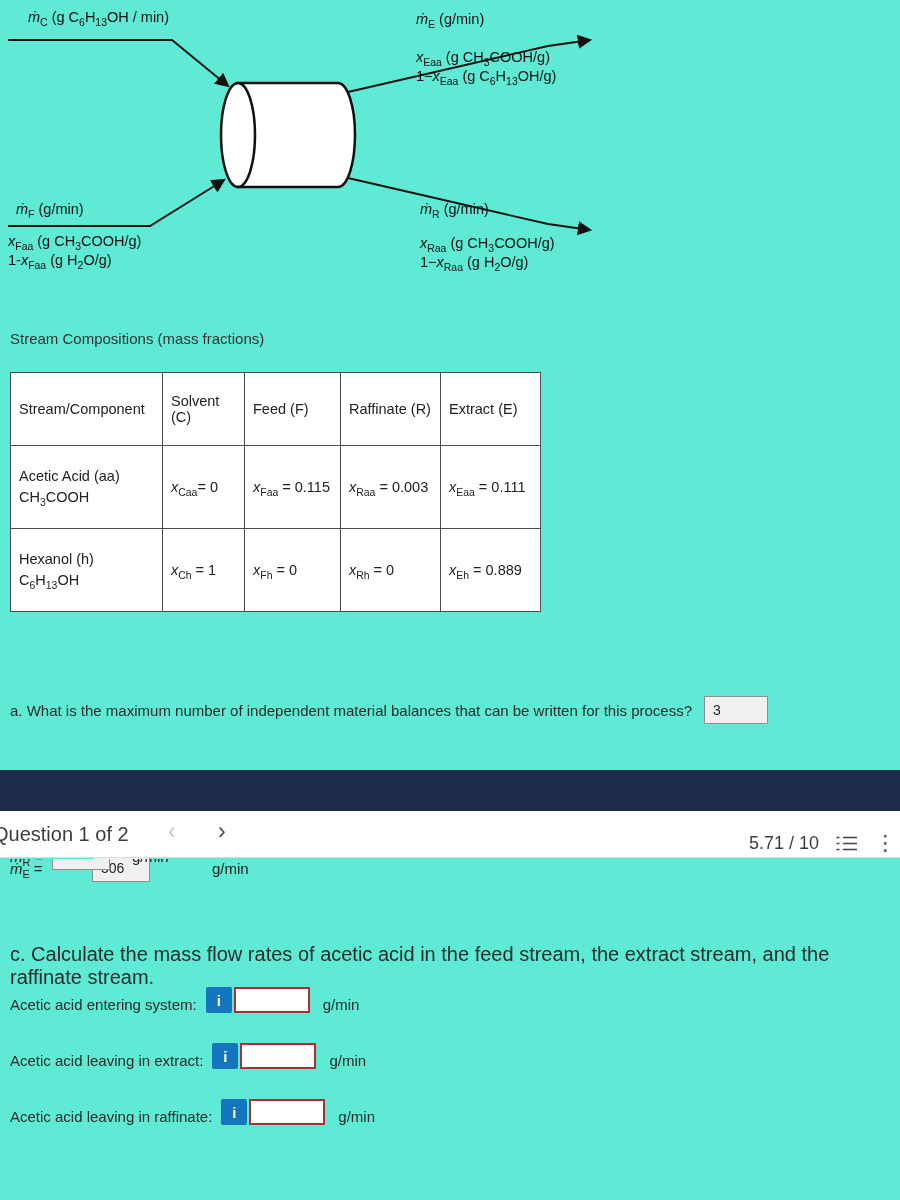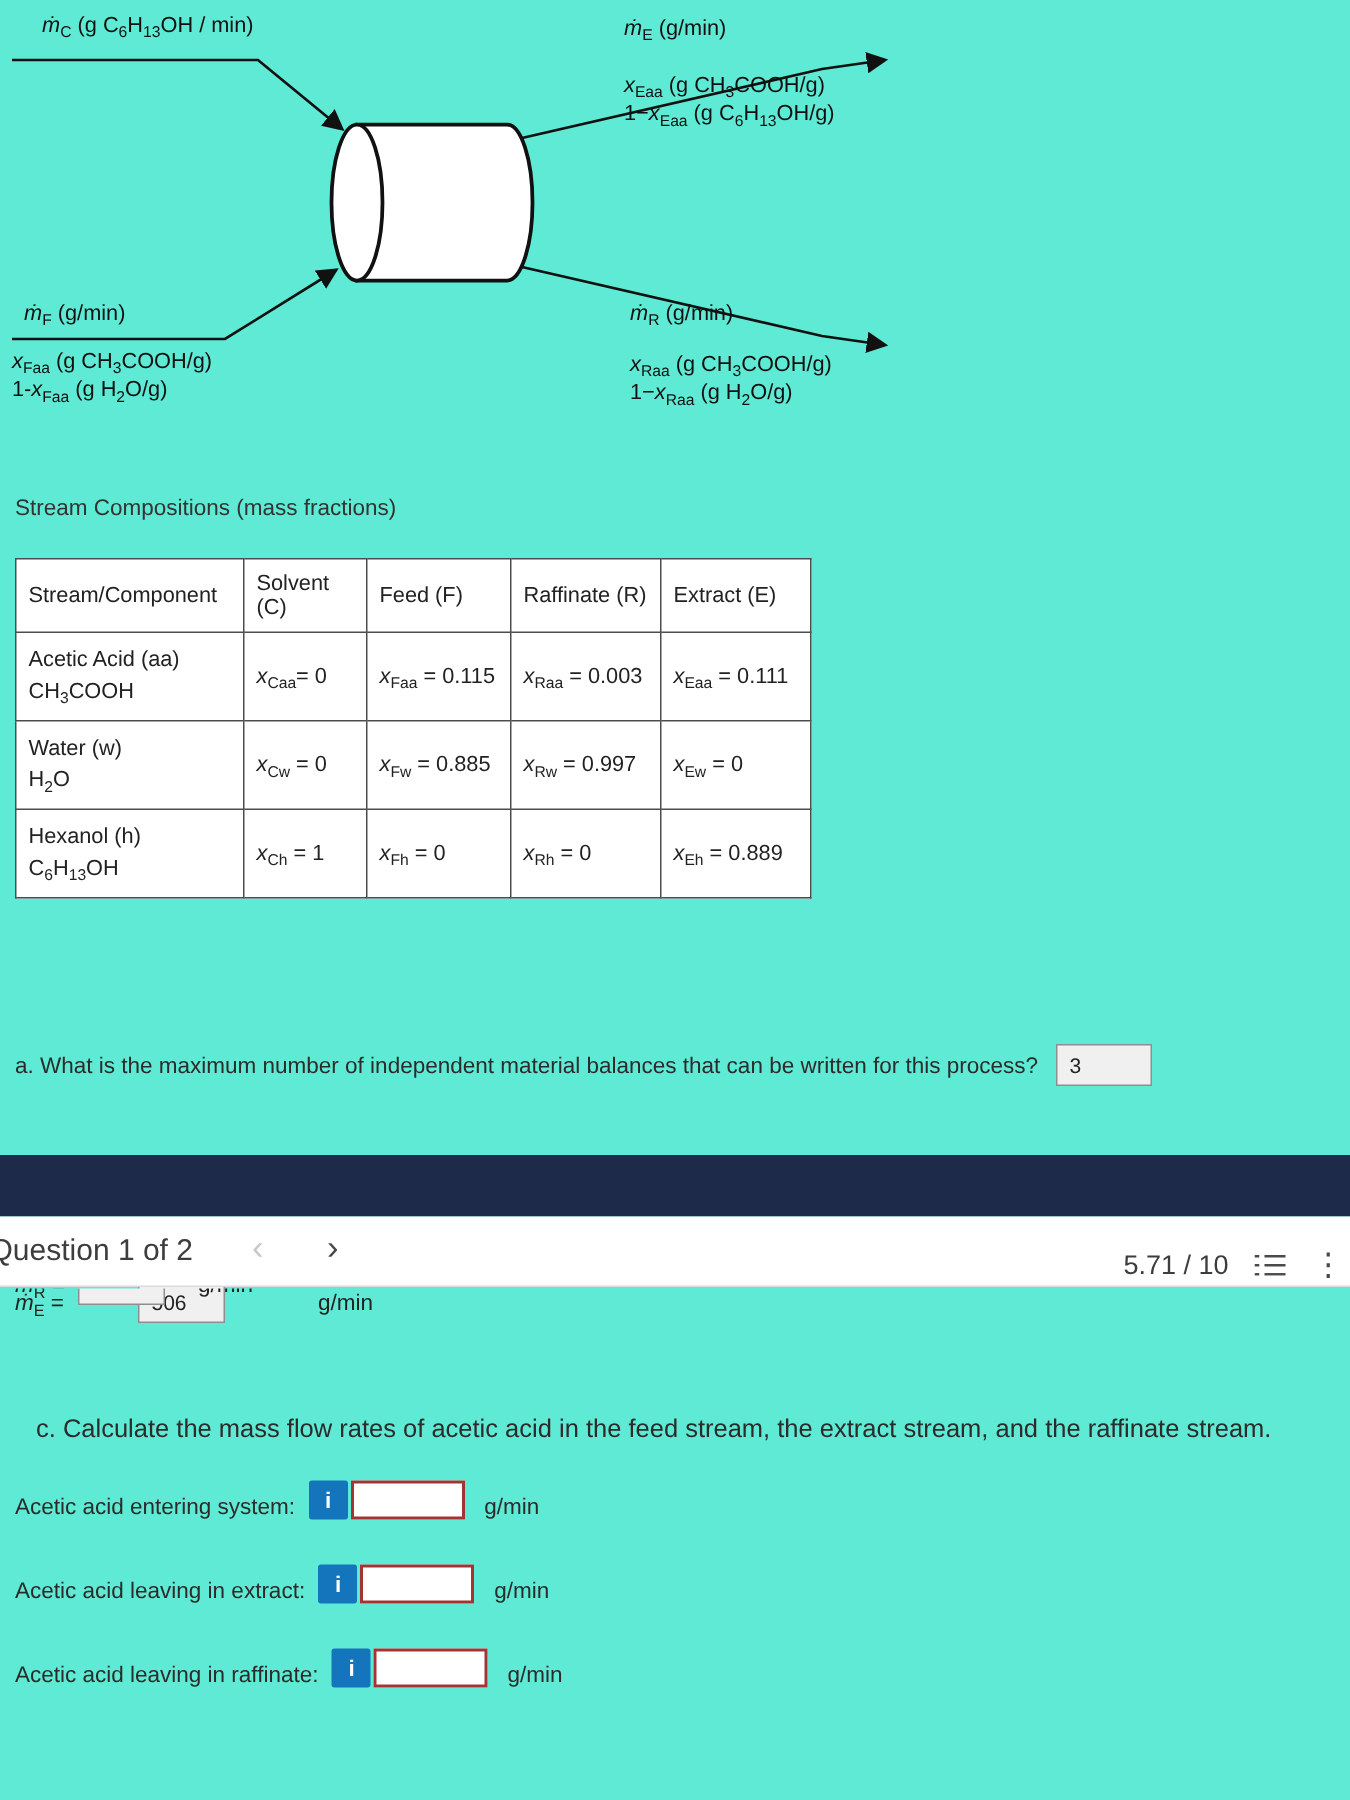--- a/index.html
+++ b/index.html
@@ -17,21 +17,21 @@
   .lbl-me { left:416px; top:10px; }
   .lbl-me-comp { left:416px; top:48px; }
   .lbl-mf { left:16px; top:200px; }
   .lbl-mf-comp { left:8px; top:232px; }
   .lbl-mr { left:420px; top:200px; }
   .lbl-mr-comp { left:420px; top:234px; }
 
   
   .table-title { position:absolute; left:10px; top:330px; font-size:15px; color:#333; }
   .comp-table { position:absolute; left:10px; top:372px; border-collapse:collapse; font-size:14.5px; color:#222; background:#fff; }
-  .comp-table th, .comp-table td { border:1px solid #4d4d4d; text-align:left; font-weight:400; padding:8px 8px; vertical-align:middle; }
+  .comp-table th, .comp-table td { border:1px solid #4d4d4d; text-align:left; font-weight:400; padding:20px 8px; vertical-align:middle; }
   .comp-table th { height:41px; }
   .comp-table td { height:59px; }
   .comp-name div { line-height:1.45; }
 
   
   .qa-row { position:absolute; left:10px; top:696px; display:flex; align-items:center; gap:12px; font-size:15px; color:#2b2b2b; }
   .gray-input { background:#f0f0f0; border:1px solid #8f8f8f; font-family:inherit; font-size:14px; color:#222; padding:2px 8px; }
   .qa-input { width:64px; height:28px; }
 
   
@@ -50,21 +50,21 @@
 
   
   .occluded-clip { position:absolute; left:10px; top:859px; width:400px; height:13px; overflow:hidden; z-index:1; }
   .flow-row { display:flex; align-items:center; font-size:15px; color:#222; }
   .flow-row .flow-label { width:42px; }
   .flow-input { width:58px; height:28px; }
   .flow-unit { margin-left:22px; }
 
   .me-row { position:absolute; left:10px; top:854px;gap:40px; }
 
-  .qc-text { position:absolute; left:24px; top:943px; font-size:17px; color:#2b2b2b;text-align:right; }
+  .qc-text { position:absolute; left:10px; top:943px; font-size:20px; color:#2b2b2b; }
 
   .ans-row { position:absolute; left:10px; display:flex; align-items:flex-end; font-size:15px; color:#2b2b2b; }
   .ans-row-1 { top:987px; }
   .ans-row-2 { top:1043px; }
   .ans-row-3 { top:1099px; }
   .info-btn { width:26px; height:26px; border:none; color:#fff; font-weight:bold; font-size:15px; font-family:inherit; display:flex; align-items:center; justify-content:center; margin-left:9px; cursor:pointer; border-radius:2px; }
   .red-input { width:76px; height:26px; background:#fff; border:2px solid #a33434; margin-left:2px; font-family:inherit; font-size:14px; padding:2px 6px; }
   .ans-unit { margin-left:13px; }
 </style>
 </head>
@@ -128,30 +128,20 @@
           <div>Acetic Acid (aa)</div>
           <div>CH<sub>3</sub>COOH</div>
         </td>
         <td><i>x</i><sub>Caa</sub>= 0</td>
         <td><i>x</i><sub>Faa</sub> = 0.115</td>
         <td><i>x</i><sub>Raa</sub> = 0.003</td>
         <td><i>x</i><sub>Eaa</sub> = 0.111</td>
       </tr>
       <tr>
         <td class="comp-name">
-          <div>Water (w)</div>
-          <div>H<sub>2</sub>O</div>
-        </td>
-        <td><i>x</i><sub>Cw</sub> = 0</td>
-        <td><i>x</i><sub>Fw</sub> = 0.885</td>
-        <td><i>x</i><sub>Rw</sub> = 0.997</td>
-        <td><i>x</i><sub>Ew</sub> = 0</td>
-      </tr>
-      <tr>
-        <td class="comp-name">
           <div>Hexanol (h)</div>
           <div>C<sub>6</sub>H<sub>13</sub>OH</div>
         </td>
         <td><i>x</i><sub>Ch</sub> = 1</td>
         <td><i>x</i><sub>Fh</sub> = 0</td>
         <td><i>x</i><sub>Rh</sub> = 0</td>
         <td><i>x</i><sub>Eh</sub> = 0.889</td>
       </tr>
     </tbody>
   </table>

